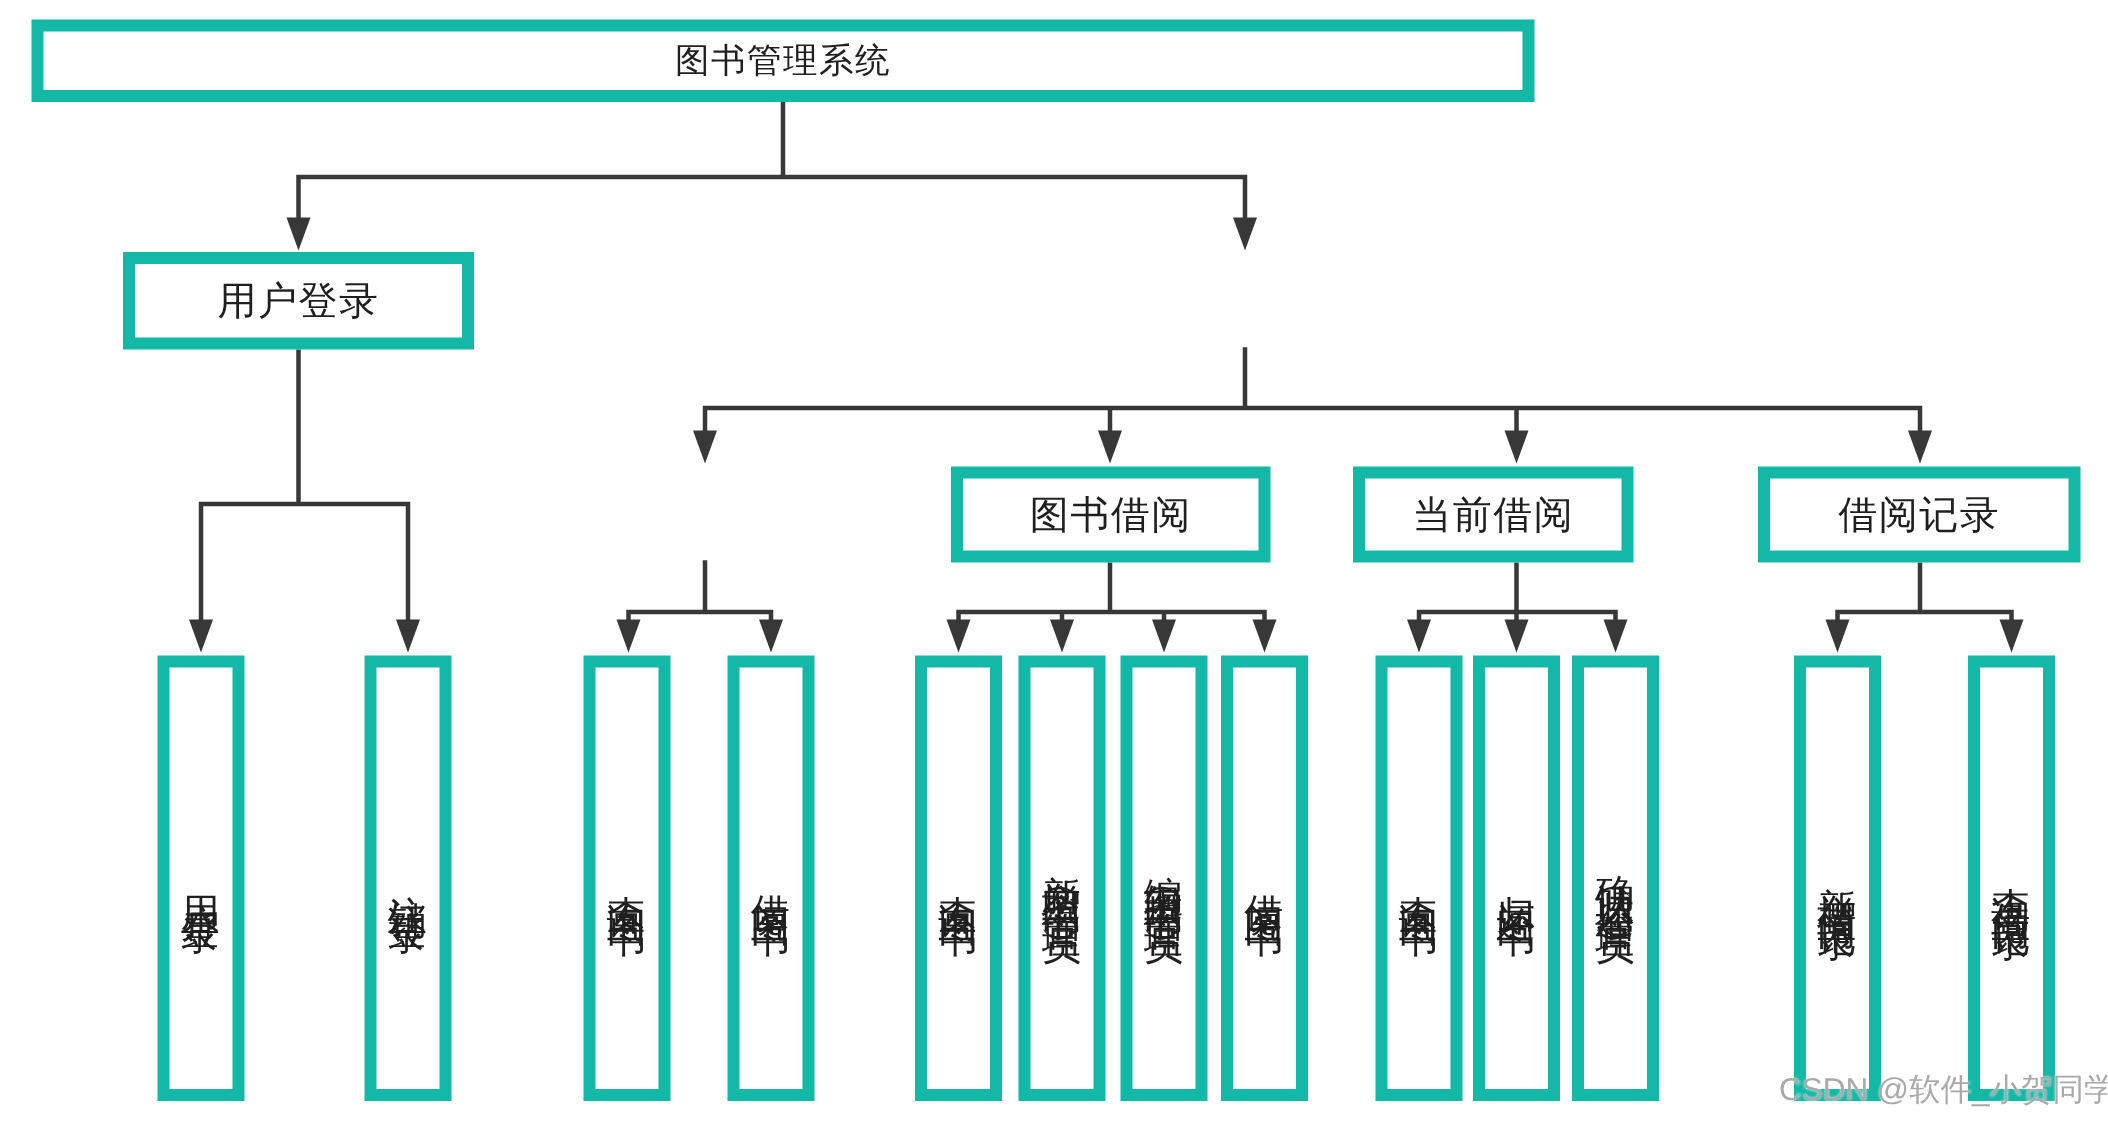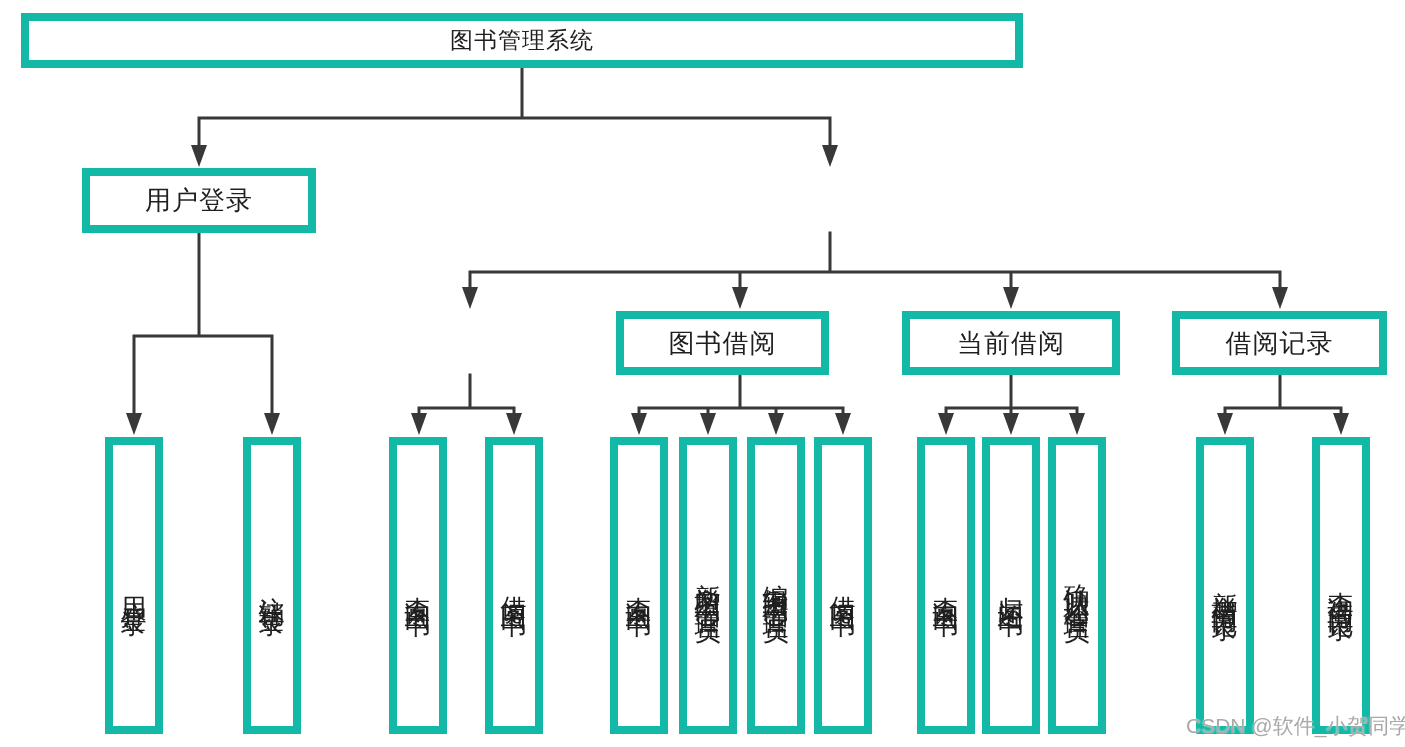--- a/index.html
+++ b/index.html
@@ -103,24 +103,24 @@
   </svg>
 
   <div class="node root-node" style="left:21px; top:13px; width:1002px; height:55px;">
     <span>图书管理系统</span>
   </div>
 
   <div class="node h-node" style="left:82px; top:168px; width:234px; height:65px;">
     <span>用户登录</span>
   </div>
 
-  <div class="node h-node" style="left:616px; top:311px; width:213px; height:64px;">
+  <div class="node h-node" style="left:634px; top:311px; width:213px; height:64px;">
     <span>图书借阅</span>
   </div>
-  <div class="node h-node" style="left:902px; top:311px; width:218px; height:64px;">
+  <div class="node h-node" style="left:902px; top:311px; width:187px; height:64px;">
     <span>当前借阅</span>
   </div>
   <div class="node h-node" style="left:1172px; top:311px; width:215px; height:64px;text-align:center;">
     <span>借阅记录</span>
   </div>
 
   <div class="node leaf-node" style="left:105px;">
     <span>用户登录</span>
   </div>
   <div class="node leaf-node" style="left:243px;">

